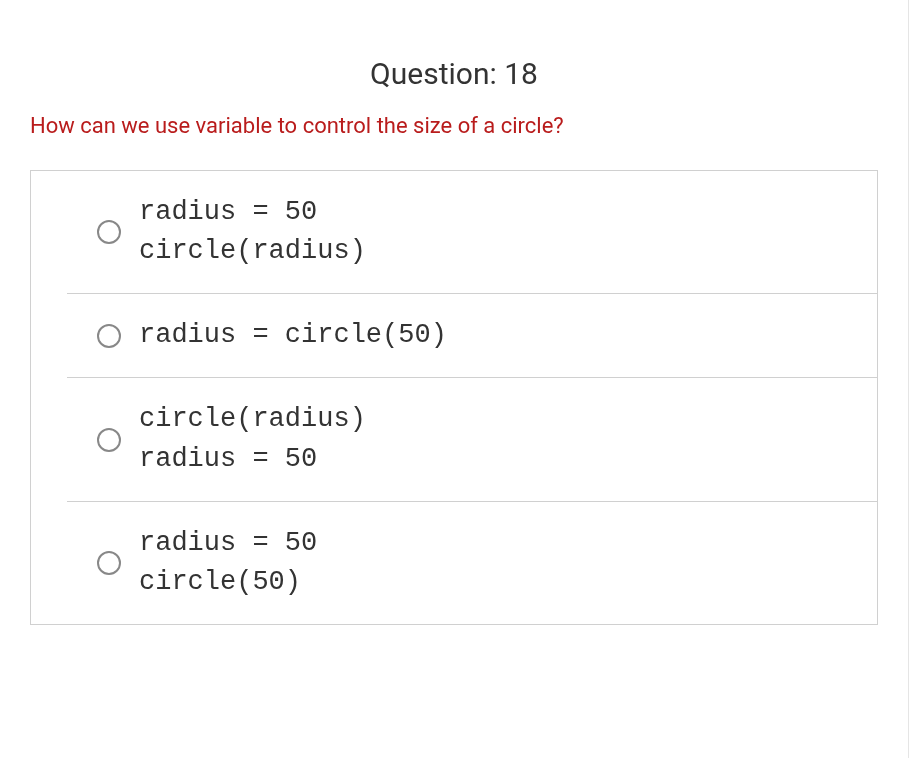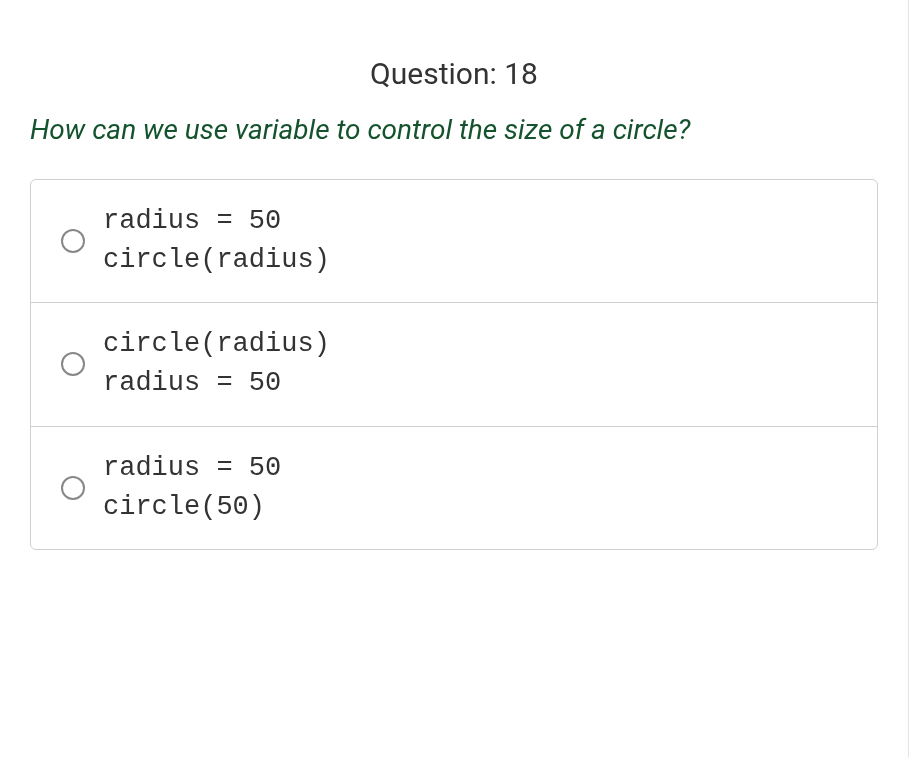--- a/index.html
+++ b/index.html
@@ -21,31 +21,31 @@
     }
     .question-header {
       text-align: center;
       font-size: 30px;
       color: #333;
       font-weight: 400;
       margin-bottom: 18px;
       margin-top: 31px;
     }
     .question-text {
-      font-size: 28px;
-      color: #14532d;
+      font-size: 22px;
+      color: #b91c1c;
       line-height: 1.5;
       margin-bottom: 28px;
       font-weight: 400;
-      font-style: italic;
     }
     .options-box {
       border: 1px solid #d0d0d0;
-      border-radius: 6px;
+      border-radius: 0;
       overflow: hidden;
+      padding-left: 36px;
     }
     .option {
       display: flex;
       align-items: center;
       padding: 22px 30px;
       border-bottom: 1px solid #d0d0d0;
       cursor: pointer;
     }
     .option:last-child {
       border-bottom: none;
@@ -74,20 +74,24 @@
   <p class="question-text">How can we use variable to control the size of a circle?</p>
 
   <div class="options-box">
     <div class="option">
       <span class="radio-circle"></span>
       <span class="option-text">radius = 50
 circle(radius)</span>
     </div>
     <div class="option">
       <span class="radio-circle"></span>
+      <span class="option-text">radius = circle(50)</span>
+    </div>
+    <div class="option">
+      <span class="radio-circle"></span>
       <span class="option-text">circle(radius)
 radius = 50</span>
     </div>
     <div class="option">
       <span class="radio-circle"></span>
       <span class="option-text">radius = 50
 circle(50)</span>
     </div>
   </div>
 </div>

